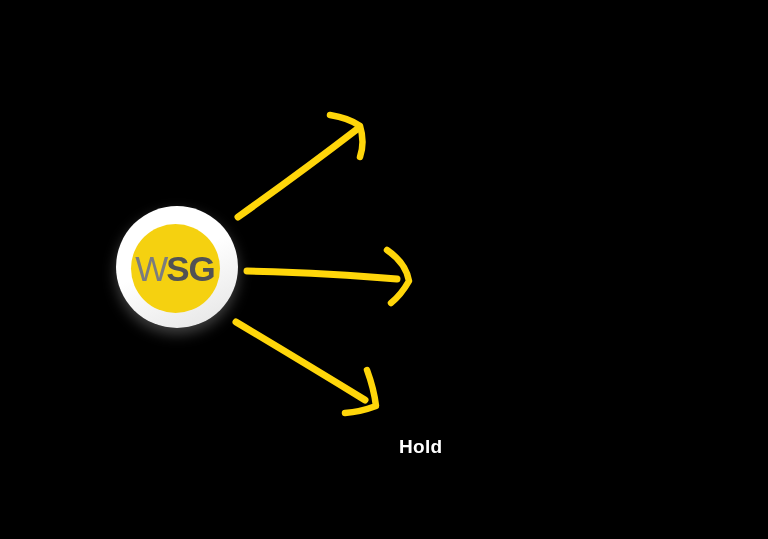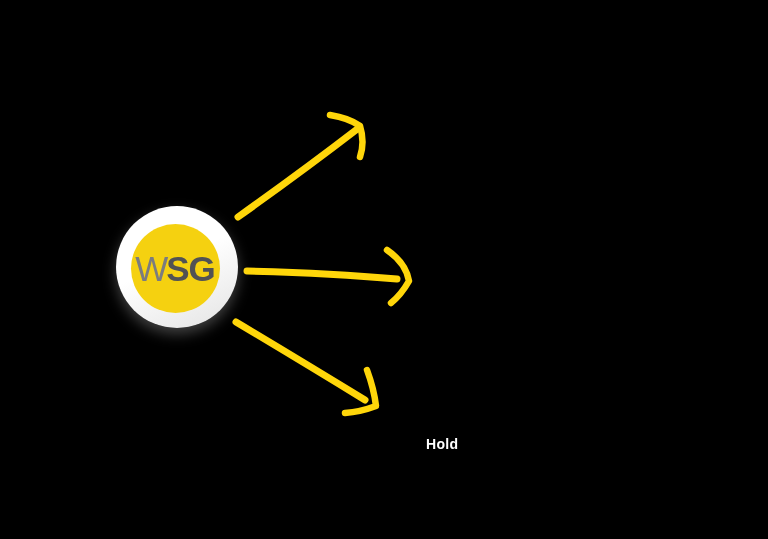--- a/index.html
+++ b/index.html
@@ -76,24 +76,23 @@
     stroke-linecap: round;
     stroke-linejoin: round;
   }
   .arrow-shaft { stroke-width: 7; }
   .arrow-head  { stroke-width: 6.5; }
   .hold-label {
     position: absolute;
     left: 399px;
     top: 436px;
     color: var(--color-label-text);
-    font-size: 14px;
+    font-size: 19px;
     font-weight: 700;
     letter-spacing: 0.3px;
-    margin-left: 27px;
   }
 </style>
 </head>
 <body>
 
 <div class="canvas">
 
   <svg class="arrows-svg" viewBox="0 0 768 539" xmlns="http://www.w3.org/2000/svg">
     <g>
       <path class="arrow-shaft" d="M238,217 Q304,170 356,130"></path>

